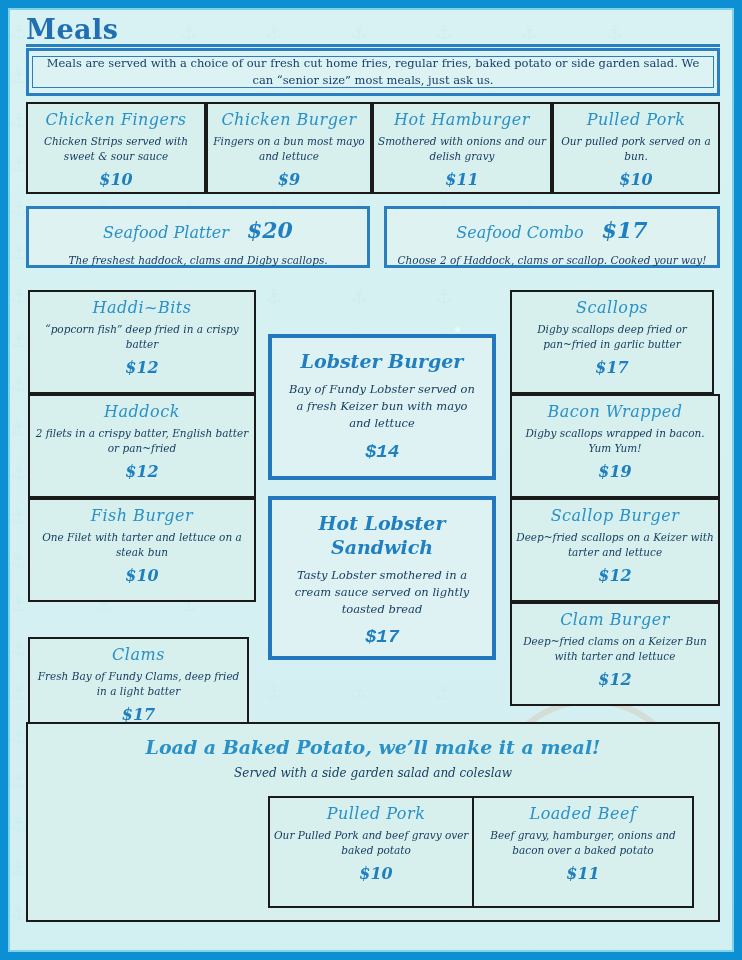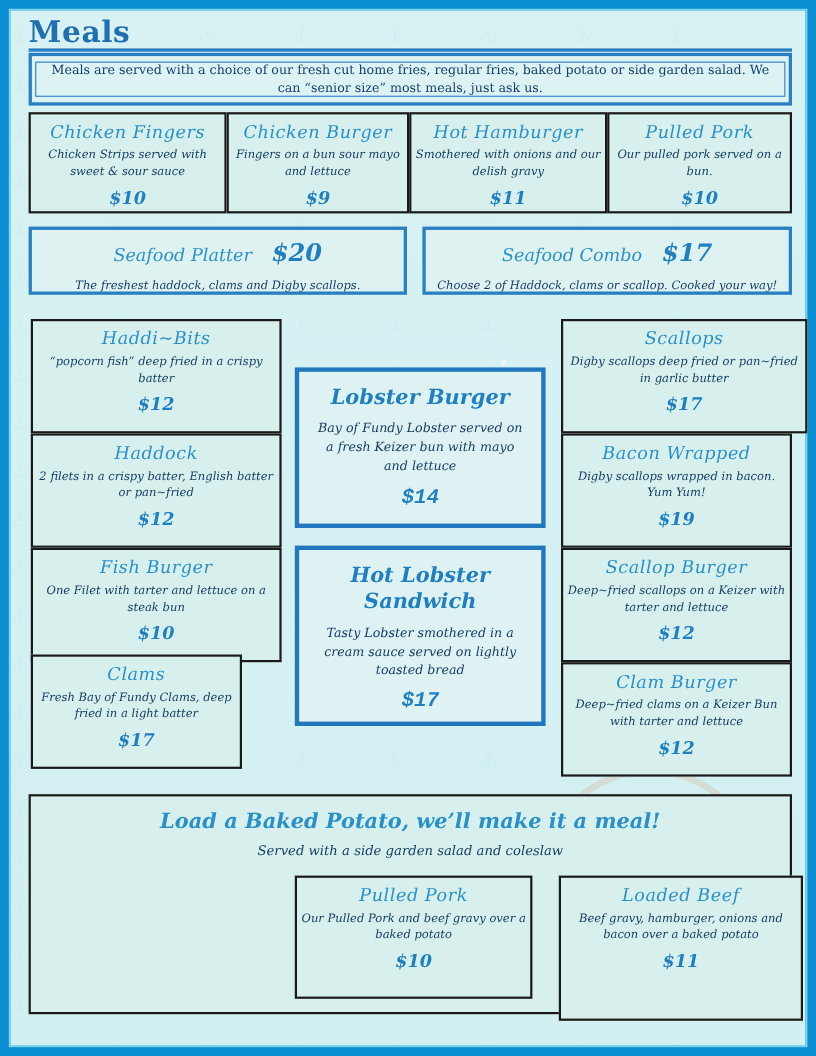--- a/index.html
+++ b/index.html
@@ -247,21 +247,21 @@
     </div>
 
     <div class="box r1 pad" style="left:16px; width:180px;">
       <div class="item-name">Chicken  Fingers</div>
       <div class="item-desc">Chicken Strips served with sweet &amp; sour sauce</div>
       <div class="item-price">$10</div>
     </div>
 
     <div class="box r1 pad" style="left:196px; width:166px;">
       <div class="item-name">Chicken Burger</div>
-      <div class="item-desc">Fingers on a bun sour mayo and lettuce</div>
+      <div class="item-desc">Fingers on a bun most mayo and lettuce</div>
       <div class="item-price">$9</div>
     </div>
 
     <div class="box r1 pad" style="left:362px; width:180px;">
       <div class="item-name">Hot  Hamburger</div>
       <div class="item-desc">Smothered with onions and our delish gravy</div>
       <div class="item-price">$11</div>
     </div>
 
     <div class="box r1 pad" style="left:542px; width:168px;">
@@ -294,39 +294,39 @@
     <div class="box pad" style="left:18px; top:384px; width:228px; height:104px;">
       <div class="item-name">Haddock</div>
       <div class="item-desc">2 filets in a crispy batter, English batter or pan~fried</div>
       <div class="item-price">$12</div>
     </div>
     <div class="box pad" style="left:18px; top:488px; width:228px; height:104px;">
       <div class="item-name">Fish Burger</div>
       <div class="item-desc">One Filet with tarter and lettuce on a steak bun</div>
       <div class="item-price">$10</div>
     </div>
-    <div class="box pad" style="left:18px; top:585px; width:192px; height:104px;">
+    <div class="box pad" style="left:18px; top:627px; width:221px; height:104px;">
       <div class="item-name">Clams</div>
       <div class="item-desc">Fresh Bay of Fundy Clams, deep fried in a light batter</div>
       <div class="item-price">$17</div>
     </div>
 
     <div class="box center-box" style="left:258px; top:324px; width:228px; height:146px; padding:12px 12px;">
       <div class="center-name">Lobster Burger</div>
       <div class="center-desc">Bay of Fundy Lobster served on a fresh Keizer bun with mayo and lettuce</div>
       <div class="center-price">$14</div>
     </div>
 
     <div class="box center-box" style="left:258px; top:486px; width:228px; height:164px; padding:12px 12px;">
       <div class="center-name">Hot Lobster Sandwich</div>
       <div class="center-desc">Tasty Lobster smothered in a cream sauce served on lightly toasted bread</div>
       <div class="center-price">$17</div>
     </div>
 
-    <div class="box pad" style="left:500px; top:280px; width:224px; height:104px;">
+    <div class="box pad" style="left:500px; top:280px; width:204px; height:104px;">
       <div class="item-name">Scallops</div>
       <div class="item-desc">Digby scallops deep fried or pan~fried in garlic butter</div>
       <div class="item-price">$17</div>
     </div>
     <div class="box pad" style="left:500px; top:384px; width:210px; height:104px;">
       <div class="item-name">Bacon Wrapped</div>
       <div class="item-desc">Digby scallops wrapped in bacon. Yum Yum!</div>
       <div class="item-price">$19</div>
     </div>
     <div class="box pad" style="left:500px; top:488px; width:210px; height:104px;">
@@ -342,21 +342,21 @@
 
     <div class="box" style="left:16px; top:712px; width:694px; height:200px; padding:12px 12px;">
       <div class="potato-head">Load a Baked Potato, we’ll make it a meal!</div>
       <div class="potato-sub">Served with a side garden salad and coleslaw</div>
 
       <div class="box pad" style="left:240px; top:72px; width:216px; height:112px;">
         <div class="item-name">Pulled Pork</div>
         <div class="item-desc">Our Pulled Pork and beef gravy over a baked potato</div>
         <div class="item-price">$10</div>
       </div>
-      <div class="box pad" style="left:480px; top:72px; width:222px; height:132px;">
+      <div class="box pad" style="left:444px; top:72px; width:222px; height:112px;">
         <div class="item-name">Loaded Beef</div>
         <div class="item-desc">Beef gravy, hamburger, onions and bacon over a baked potato</div>
         <div class="item-price">$11</div>
       </div>
     </div>
 
   </div>
 </div>
 
 </body></html>

